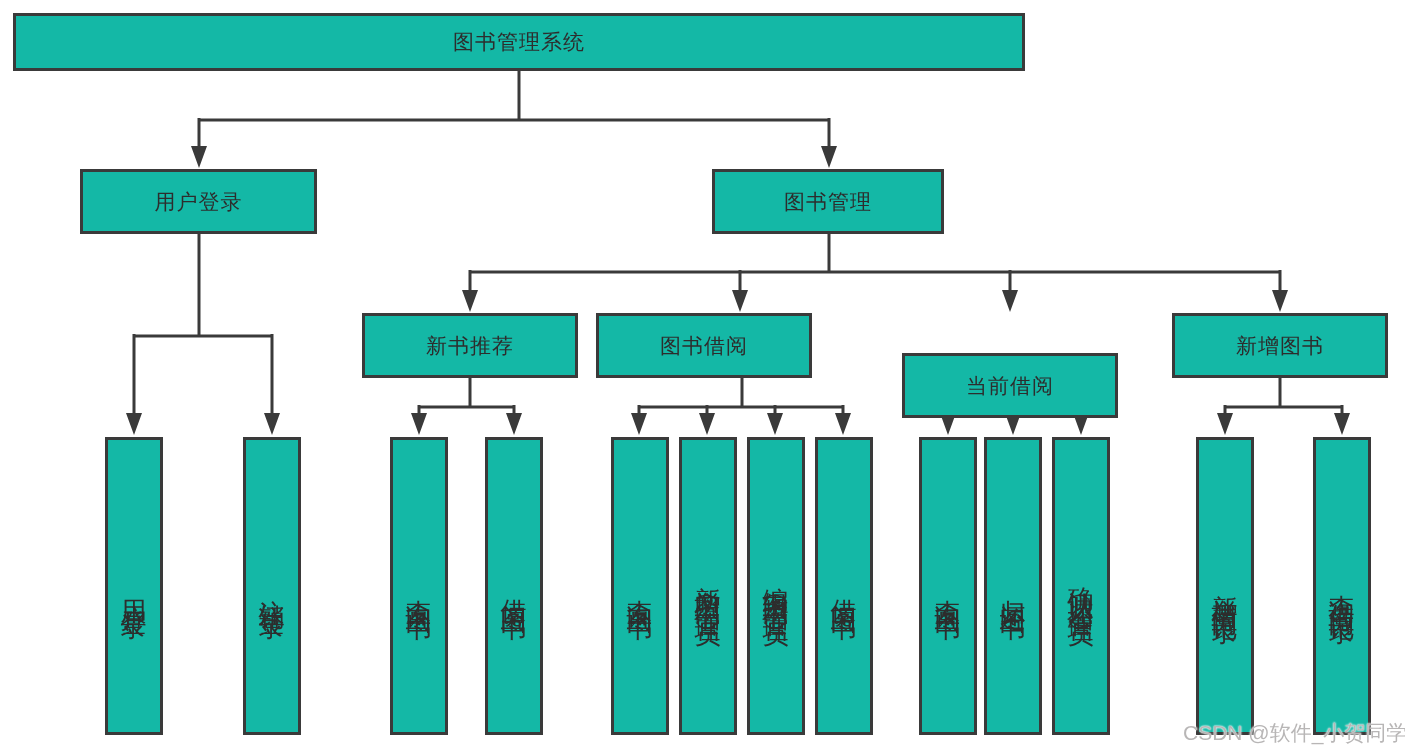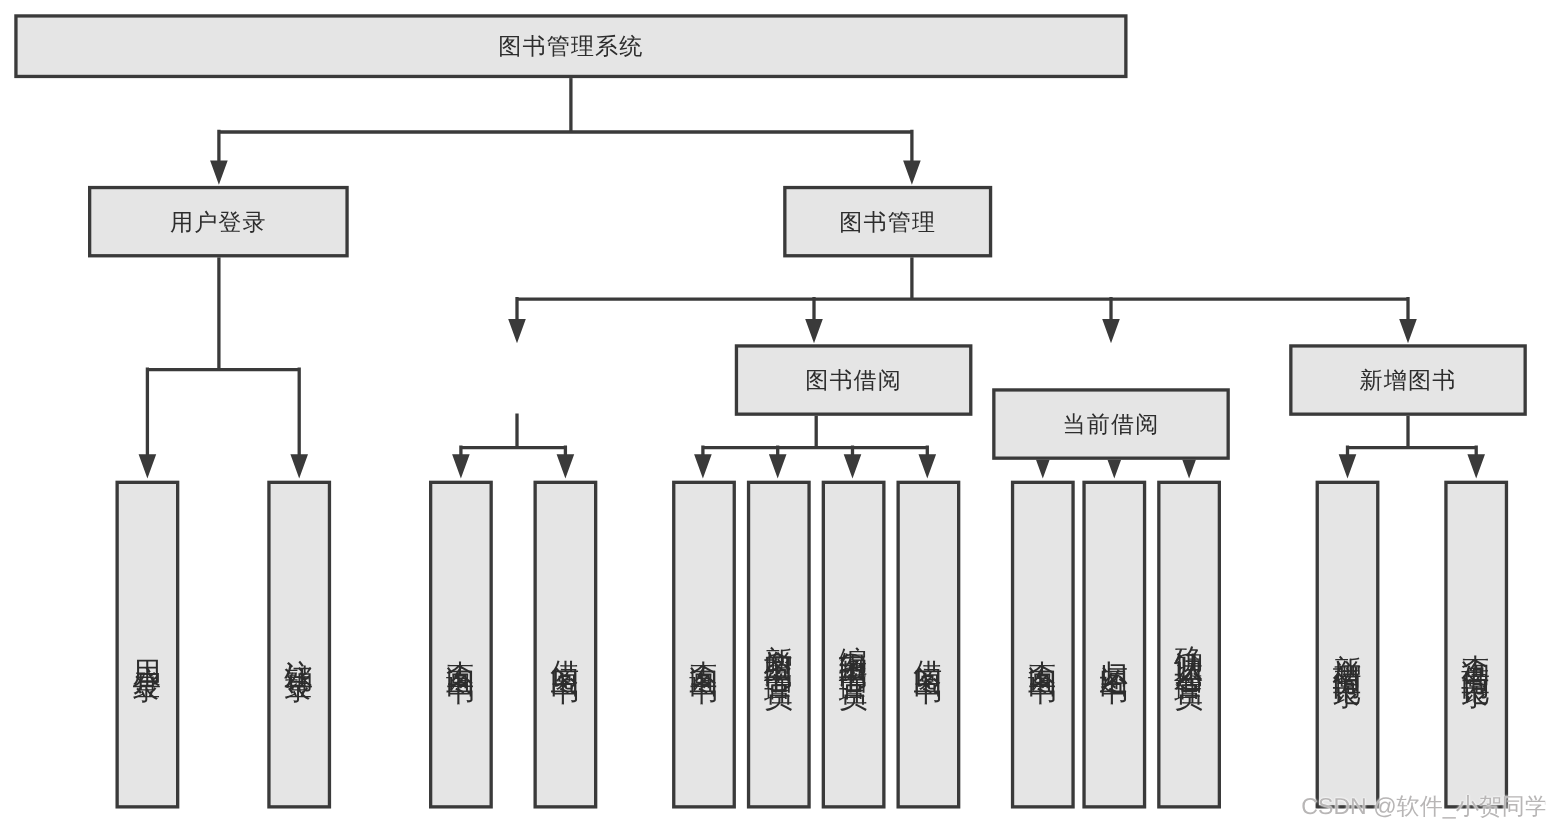--- a/index.html
+++ b/index.html
@@ -14,39 +14,39 @@
   }
   .connectors {
     position: absolute;
     left: 0; top: 0;
     z-index: 1;
   }
   .box {
     position: absolute;
     box-sizing: border-box;
     border: 3px solid #3a3a3a;
-    background: #e5e5e5;
+    background: #14b8a6;
     display: flex;
     align-items: center;
     justify-content: center;
     z-index: 2;
   }
   .hlabel {
     font-size: 21px;
     color: #2d2d2d;
     letter-spacing: 1px;
     white-space: nowrap;
   }
   .root-box   { left: 13px;  top: 13px;  width: 1012px; height: 58px; }
   .l2-box     { top: 169px;  height: 65px; }
   .l2-user    { left: 80px;  width: 237px; }
-  .l2-book    { left: 712px; width: 190px; }
+  .l2-book    { left: 712px; width: 232px; }
   .l3-box     { top: 313px;  height: 65px; width: 216px; }
   .l3-newbook { left: 362px; }
-  .l3-borrow  { left: 668px; }
+  .l3-borrow  { left: 596px; }
   .l3-current { left: 902px; margin-top: 40px; }
   .l3-records { left: 1172px; }
   .vbox {
     top: 437px;
     width: 58px;
     height: 298px;
   }
   .vtext {
     writing-mode: vertical-rl;
     text-orientation: mixed;
@@ -114,20 +114,23 @@
     <span class="hlabel">图书管理系统</span>
   </div>
 
   <div class="box l2-box l2-user">
     <span class="hlabel">用户登录</span>
   </div>
   <div class="box l2-box l2-book">
     <span class="hlabel">图书管理</span>
   </div>
 
+  <div class="box l3-box l3-newbook">
+    <span class="hlabel">新书推荐</span>
+  </div>
   <div class="box l3-box l3-borrow">
     <span class="hlabel">图书借阅</span>
   </div>
   <div class="box l3-box l3-current">
     <span class="hlabel">当前借阅</span>
   </div>
   <div class="box l3-box l3-records">
     <span class="hlabel">新增图书</span>
   </div>
 

